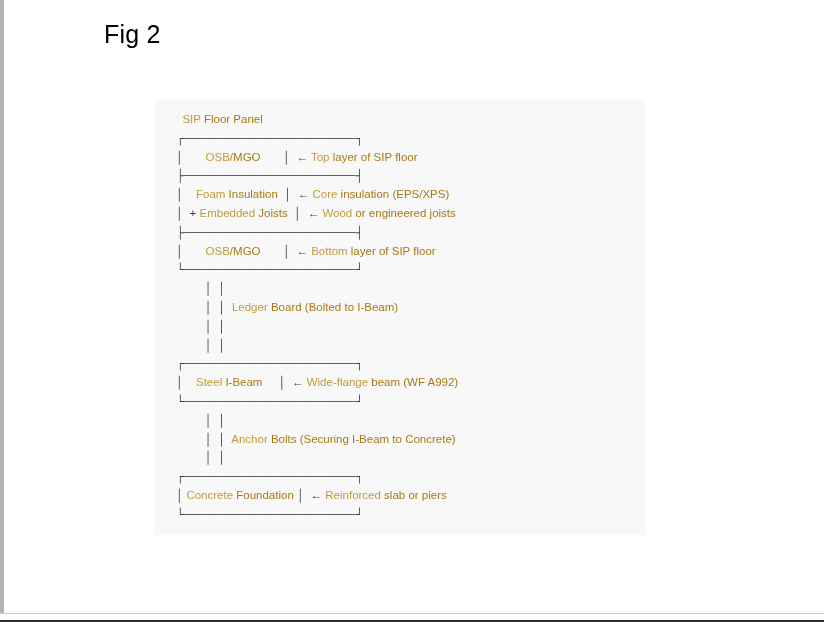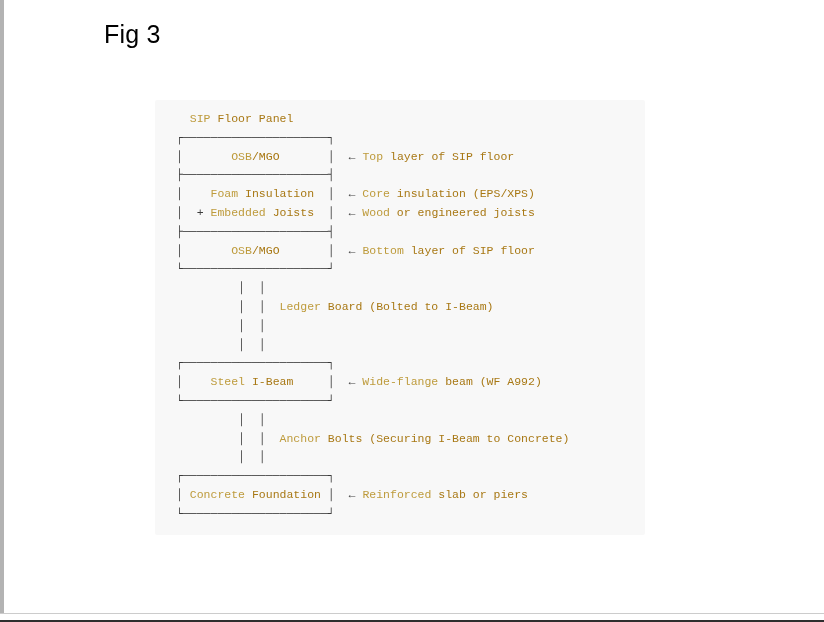--- a/index.html
+++ b/index.html
@@ -43,35 +43,35 @@
     position: absolute;
     left: 155px; top: 100px;
     width: 490px; height: 435px;
     background: var(--panel-bg, #f8f8f8);
     border-radius: 2px;
     box-sizing: border-box;
   }
   .ascii {
     margin: 0;
     padding: 10px 0 0 21px;
-    font-family: Liberation Mono, monospace;
+    font-family: Liberation Sans, sans-serif;
     font-size: 11.5px;
     line-height: 18.8px;
     white-space: pre;
   }
   .dline { height: 18.8px; }
   .c-s { color: var(--structure, #3c3c3c); }
   .c-l { color: var(--gold-light, #be9b3c); }
   .c-d { color: var(--gold-dark, #a87814); }
 </style>
 </head>
 <body>
 
 <div class="edge-left"></div>
 
-<h1 class="fig-title">Fig 3</h1>
+<h1 class="fig-title">Fig 2</h1>
 
 <div class="code-panel">
   <pre class="ascii" id="diagram"><div class="dline"><span class="c-l">  SIP</span><span class="c-d"> Floor Panel</span></div><div class="dline"><span class="c-s">┌─────────────────────┐</span></div><div class="dline"><span class="c-s">│       </span><span class="c-l">OSB</span><span class="c-d">/MGO</span><span class="c-s">       │  ← </span><span class="c-l">Top</span><span class="c-d"> layer of SIP floor</span></div><div class="dline"><span class="c-s">├─────────────────────┤</span></div><div class="dline"><span class="c-s">│    </span><span class="c-l">Foam</span><span class="c-d"> Insulation</span><span class="c-s">  │  ← </span><span class="c-l">Core</span><span class="c-d"> insulation (EPS/XPS)</span></div><div class="dline"><span class="c-s">│  + </span><span class="c-l">Embedded</span><span class="c-d"> Joists</span><span class="c-s">  │  ← </span><span class="c-l">Wood</span><span class="c-d"> or engineered joists</span></div><div class="dline"><span class="c-s">├─────────────────────┤</span></div><div class="dline"><span class="c-s">│       </span><span class="c-l">OSB</span><span class="c-d">/MGO</span><span class="c-s">       │  ← </span><span class="c-l">Bottom</span><span class="c-d"> layer of SIP floor</span></div><div class="dline"><span class="c-s">└─────────────────────┘</span></div><div class="dline"><span class="c-s">         │  │</span></div><div class="dline"><span class="c-s">         │  │  </span><span class="c-l">Ledger</span><span class="c-d"> Board (Bolted to I-Beam)</span></div><div class="dline"><span class="c-s">         │  │</span></div><div class="dline"><span class="c-s">         │  │</span></div><div class="dline"><span class="c-s">┌─────────────────────┐</span></div><div class="dline"><span class="c-s">│    </span><span class="c-l">Steel</span><span class="c-d"> I-Beam</span><span class="c-s">     │  ← </span><span class="c-l">Wide-flange</span><span class="c-d"> beam (WF A992)</span></div><div class="dline"><span class="c-s">└─────────────────────┘</span></div><div class="dline"><span class="c-s">         │  │</span></div><div class="dline"><span class="c-s">         │  │  </span><span class="c-l">Anchor</span><span class="c-d"> Bolts (Securing I-Beam to Concrete)</span></div><div class="dline"><span class="c-s">         │  │</span></div><div class="dline"><span class="c-s">┌─────────────────────┐</span></div><div class="dline"><span class="c-s">│ </span><span class="c-l">Concrete</span><span class="c-d"> Foundation</span><span class="c-s"> │  ← </span><span class="c-l">Reinforced</span><span class="c-d"> slab or piers</span></div><div class="dline"><span class="c-s">└─────────────────────┘</span></div></pre>
 </div>
 
 <div class="hairline-bottom"></div>
 <div class="edge-bottom"></div>
 
 </body></html>

